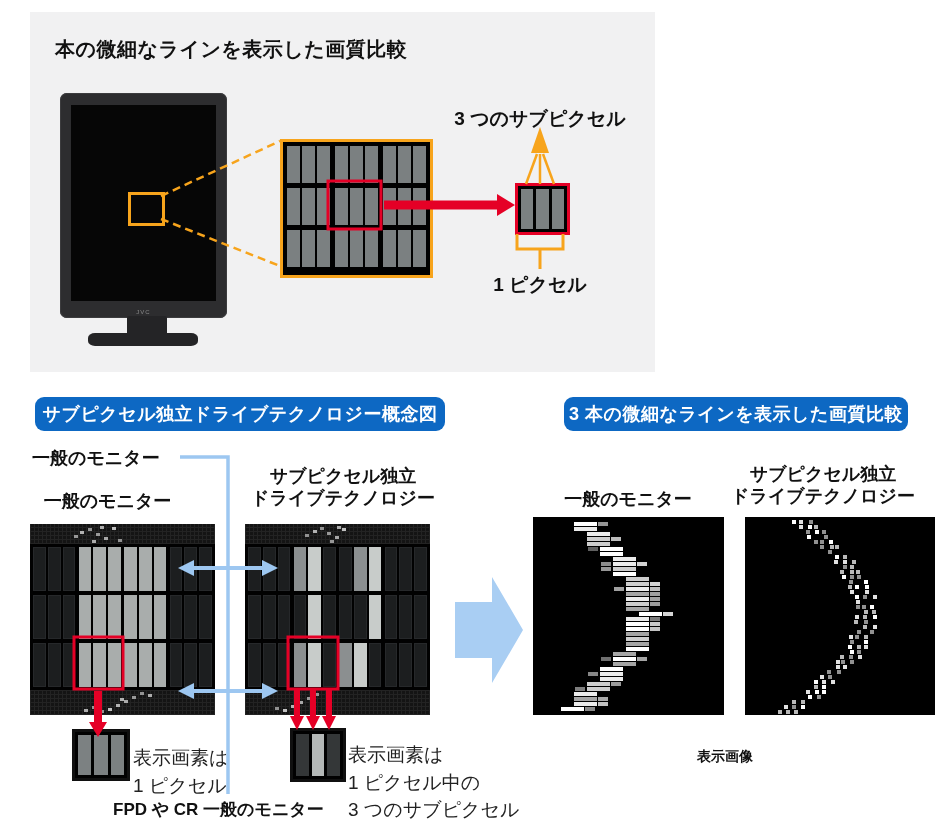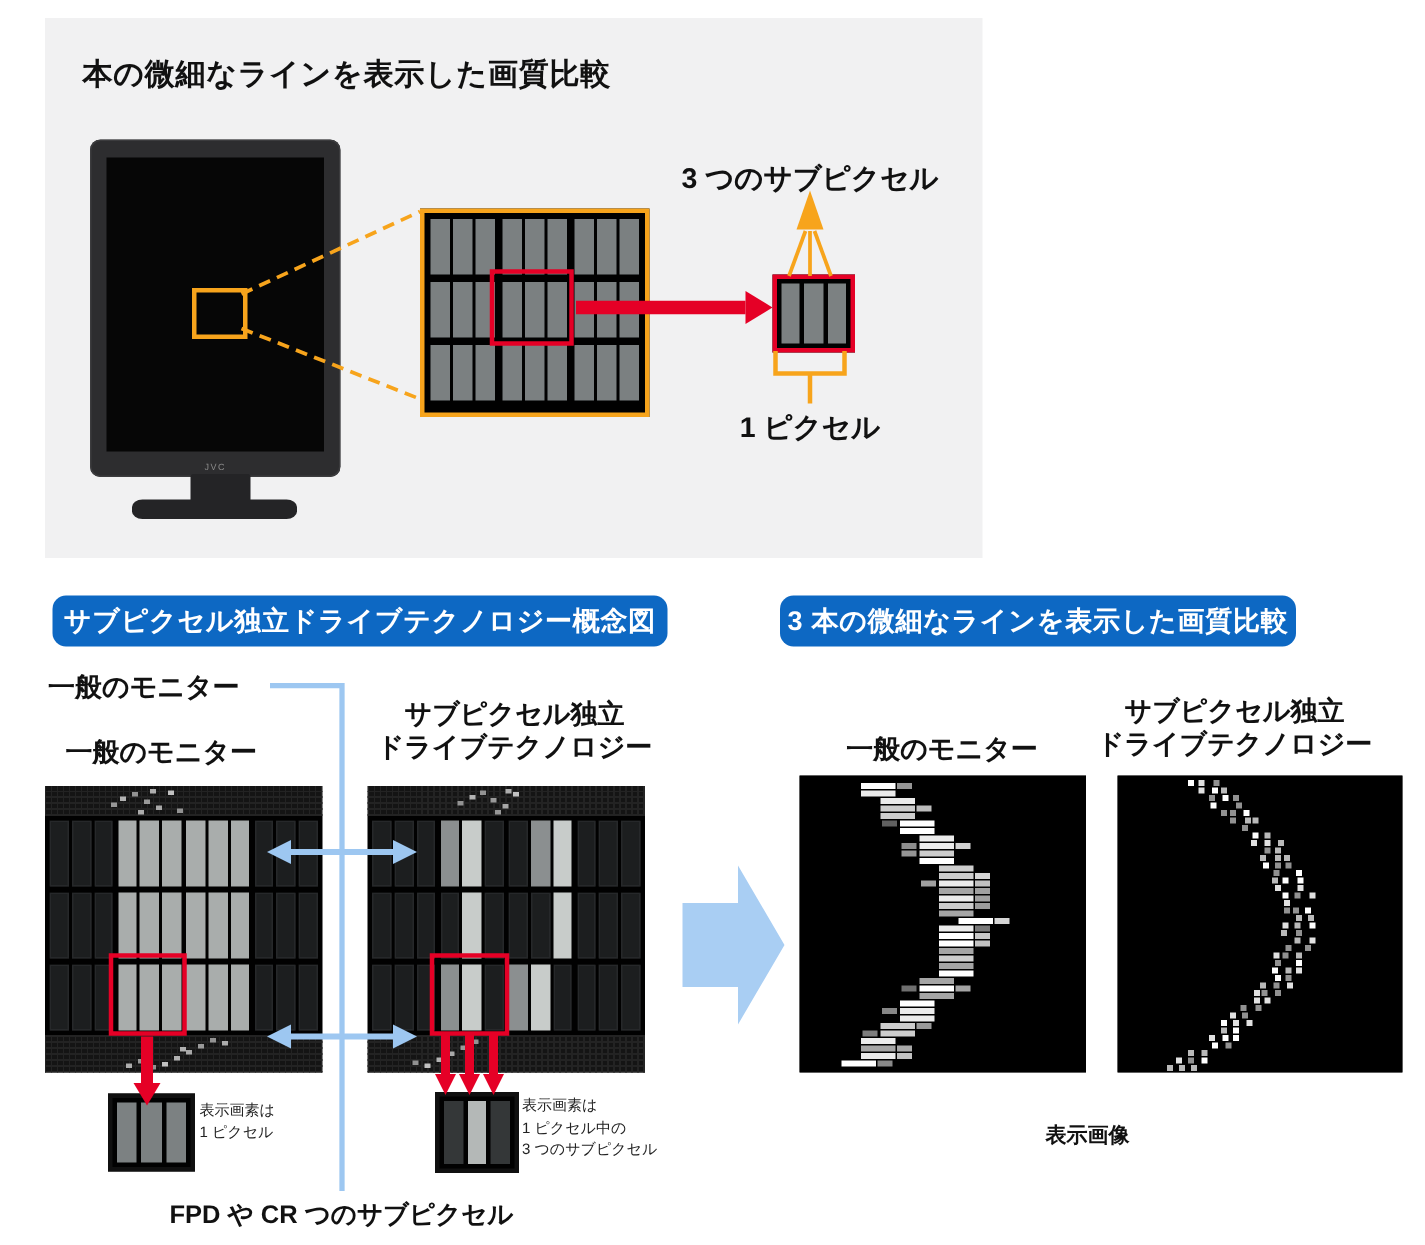--- a/index.html
+++ b/index.html
@@ -37,21 +37,21 @@
   .mini-box{display:flex;gap:3px;background:#010101;padding:3px;}
   .mini-box .bar{flex:1;}
   .subpixel-box{left:515px;top:183px;width:43px;height:40px;border:3px solid #e50026;}
   .subpixel-box .bar{background:#7c8182;}
   .label-subpixels{left:440px;top:106px;width:200px;text-align:center;font-size:19px;font-weight:700;}
   .label-pixel{left:460px;top:272px;width:160px;text-align:center;font-size:19px;font-weight:700;}
   
   .badge{height:34px;border-radius:9px;background:#0d68c3;color:#fff;font-size:18px;font-weight:700;
          display:flex;align-items:center;justify-content:center;letter-spacing:.5px;}
   .badge-concept{left:35px;top:397px;width:410px;}
-  .badge-comparison{left:520px;top:397px;width:344px;}
+  .badge-comparison{left:564px;top:397px;width:344px;}
   
   .lbl{position:absolute;font-weight:700;color:#111;}
   .label-pixel-set{left:32px;top:446px;font-size:18px;}
   .concept-label-general{left:15px;top:489px;width:185px;text-align:center;font-size:18px;}
   .concept-label-subpixel{left:238px;top:466px;width:210px;text-align:center;font-size:18px;line-height:1.22;}
   .cmp-label-general{left:538px;top:487px;width:180px;text-align:center;font-size:18px;}
   .cmp-label-subpixel{left:716px;top:464px;width:214px;text-align:center;font-size:18px;line-height:1.22;}
   .concept-grid-wrap{width:185px;top:524px;}
   .concept-grid-wrap.left{left:30px;}
   .concept-grid-wrap.right{left:245px;}
@@ -62,21 +62,21 @@
   .checker.bottom{height:25px;}
   .concept-main{background:#010101;padding:3px;}
   .concept-main .grid-row{height:44px;gap:3px;margin-bottom:4px;}
   .concept-main .grid-row:last-child{margin-bottom:0;}
   .speck{position:absolute;width:4px;height:3px;}
   .mini-left{left:72px;top:729px;width:46px;height:40px;border:3px solid #101010;}
   .mini-left .bar{background:#7c8182;}
   .mini-right{left:290px;top:728px;width:44px;height:42px;border:3px solid #101010;}
   .mini-right .bar-dark{background:#343738;}
   .mini-right .bar-light{background:#b4b8b7;}
-  .caption{position:absolute;font-size:10px;line-height:1.45;color:#222;white-space:pre-line;}
+  .caption{position:absolute;font-size:19px;line-height:1.45;color:#222;white-space:pre-line;margin-top:10px;}
   .caption-left{left:133px;top:734px;}
   .caption-right{left:348px;top:731px;}
   .label-source{left:113px;top:798px;font-size:17px;}
   
   .cmp-img{top:517px;width:191px;height:198px;background:#000;}
   .cmp-img.general{left:533px;}
   .cmp-img.subpixel{left:745px;width:190px;}
   .cmp-caption{left:650px;top:748px;width:150px;text-align:center;font-size:14px;}
   
   .overlay{left:0;top:0;pointer-events:none;z-index:10;}
@@ -362,21 +362,21 @@
   <div class="bar bar-dark"></div>
   <div class="bar bar-light"></div>
   <div class="bar bar-dark"></div>
 </div>
 
 <div class="caption caption-left">表示画素は
 1 ピクセル</div>
 <div class="caption caption-right">表示画素は
 1 ピクセル中の
 3 つのサブピクセル</div>
-<div class="lbl label-source">FPD や CR つのサブピクセル</div>
+<div class="lbl label-source">FPD や CR 一般のモニター</div>
 
 <div class="lbl cmp-label-general">一般のモニター</div>
 <div class="lbl cmp-label-subpixel">
   <div>サブピクセル独立</div>
   <div>ドライブテクノロジー</div>
 </div>
 
 <div class="abs cmp-img general">
   <svg id="img-general" width="191" height="198">
       <rect x="0" y="0" width="191" height="198" fill="#000"></rect>

